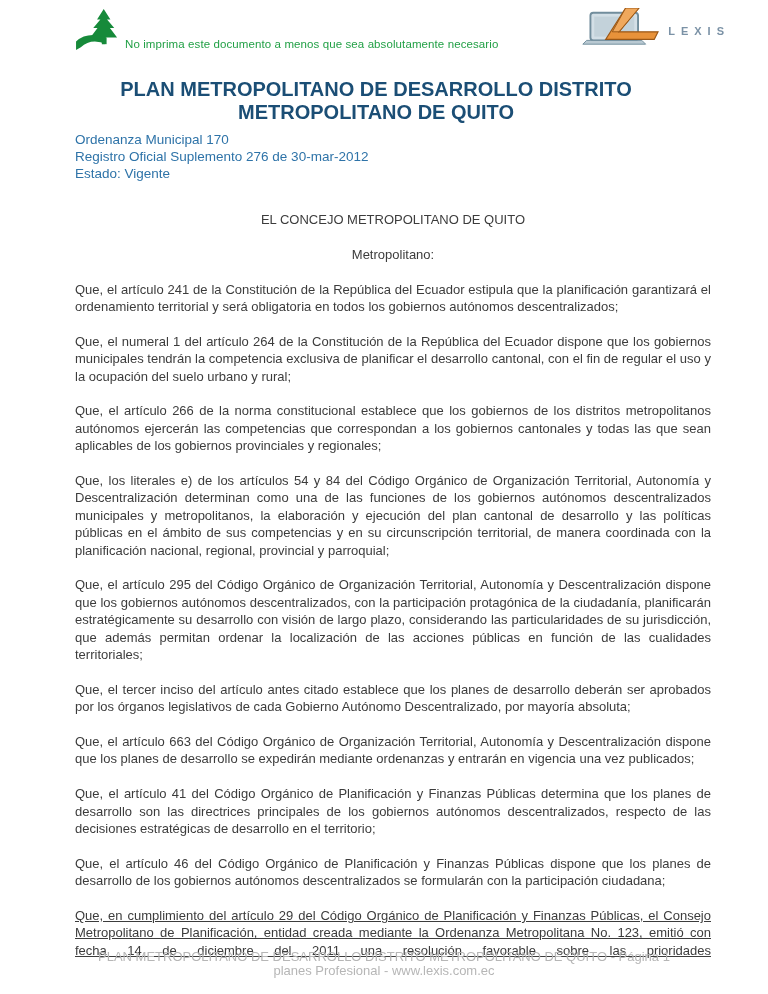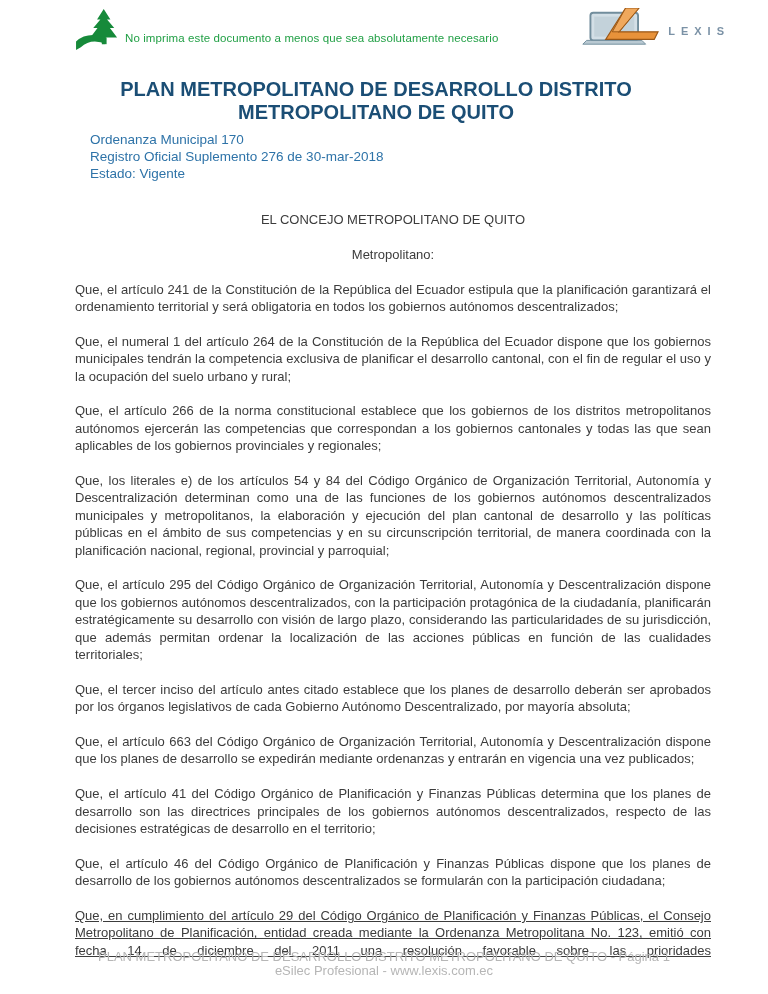--- a/index.html
+++ b/index.html
@@ -8,21 +8,21 @@
     width:768px;height:994px;
     background:#ffffff;
     font-family:"Liberation Sans", sans-serif;
     overflow:hidden;
   }
   
   .header{
     position:absolute;top:8px;left:75px;right:30px;
     display:flex;align-items:flex-start;justify-content:space-between;
   }
-  .eco{display:flex;align-items:center;}
+  .eco{display:flex;align-items:flex-end;}
   .eco svg{display:block;}
   .eco-text{
     margin-left:4px;margin-top:18px;
     font-size:11.5px;color:#22a046;letter-spacing:.1px;
   }
   .lexis{display:flex;flex-direction:row;align-items:center;margin-right:8px;}
   .lexis-word{
     font-size:11px;font-weight:bold;color:#7b92a6;
     letter-spacing:6px;margin-top:1px;text-indent:6px;
   }
@@ -30,21 +30,21 @@
   .title{
     position:absolute;top:78px;left:0;right:16px;
     text-align:center;
   }
   .title h1{
     margin:0 auto;max-width:612px;
     font-size:20px;line-height:23px;font-weight:bold;
     color:#1b4e75;
   }
   .meta{
-    position:absolute;top:131px;left:90px;
+    position:absolute;top:131px;left:75px;
     font-size:13.5px;line-height:17px;color:#2e73a8;
   }
   
   .body{
     position:absolute;top:211px;left:75px;width:636px;
     font-size:13px;line-height:17.4px;color:#3c3c3c;
   }
   .body p{margin:0 0 17.4px 0;text-align:justify;}
   .body p.plain{text-align:center;}
   .body p.cut{text-align-last:justify;text-decoration:underline;}
@@ -86,37 +86,37 @@
       <span class="lexis-word">LEXIS</span>
     </div>
   </div>
 
   <div class="title">
     <h1>PLAN METROPOLITANO DE DESARROLLO DISTRITO METROPOLITANO DE QUITO</h1>
   </div>
 
   <div class="meta">
     <div>Ordenanza Municipal 170</div>
-    <div>Registro Oficial Suplemento 276 de 30-mar-2018</div>
+    <div>Registro Oficial Suplemento 276 de 30-mar-2012</div>
     <div>Estado: Vigente</div>
   </div>
 
   <div class="body">
     <p class="plain">EL CONCEJO METROPOLITANO DE QUITO</p>
     <p class="plain">Metropolitano:</p>
     <p>Que, el artículo 241 de la Constitución de la República del Ecuador estipula que la planificación garantizará el ordenamiento territorial y será obligatoria en todos los gobiernos autónomos descentralizados;</p>
     <p>Que, el numeral 1 del artículo 264 de la Constitución de la República del Ecuador dispone que los gobiernos municipales tendrán la competencia exclusiva de planificar el desarrollo cantonal, con el fin de regular el uso y la ocupación del suelo urbano y rural;</p>
     <p>Que, el artículo 266 de la norma constitucional establece que los gobiernos de los distritos metropolitanos autónomos ejercerán las competencias que correspondan a los gobiernos cantonales y todas las que sean aplicables de los gobiernos provinciales y regionales;</p>
     <p>Que, los literales e) de los artículos 54 y 84 del Código Orgánico de Organización Territorial, Autonomía y Descentralización determinan como una de las funciones de los gobiernos autónomos descentralizados municipales y metropolitanos, la elaboración y ejecución del plan cantonal de desarrollo y las políticas públicas en el ámbito de sus competencias y en su circunscripción territorial, de manera coordinada con la planificación nacional, regional, provincial y parroquial;</p>
     <p>Que, el artículo 295 del Código Orgánico de Organización Territorial, Autonomía y Descentralización dispone que los gobiernos autónomos descentralizados, con la participación protagónica de la ciudadanía, planificarán estratégicamente su desarrollo con visión de largo plazo, considerando las particularidades de su jurisdicción, que además permitan ordenar la localización de las acciones públicas en función de las cualidades territoriales;</p>
     <p>Que, el tercer inciso del artículo antes citado establece que los planes de desarrollo deberán ser aprobados por los órganos legislativos de cada Gobierno Autónomo Descentralizado, por mayoría absoluta;</p>
     <p>Que, el artículo 663 del Código Orgánico de Organización Territorial, Autonomía y Descentralización dispone que los planes de desarrollo se expedirán mediante ordenanzas y entrarán en vigencia una vez publicados;</p>
     <p>Que, el artículo 41 del Código Orgánico de Planificación y Finanzas Públicas determina que los planes de desarrollo son las directrices principales de los gobiernos autónomos descentralizados, respecto de las decisiones estratégicas de desarrollo en el territorio;</p>
     <p>Que, el artículo 46 del Código Orgánico de Planificación y Finanzas Públicas dispone que los planes de desarrollo de los gobiernos autónomos descentralizados se formularán con la participación ciudadana;</p>
     <p class="cut">Que, en cumplimiento del artículo 29 del Código Orgánico de Planificación y Finanzas Públicas, el Consejo Metropolitano de Planificación, entidad creada mediante la Ordenanza Metropolitana No. 123, emitió con fecha 14 de diciembre del 2011 una resolución favorable sobre las prioridades</p>
   </div>
 
   <div class="footer">
     <div>PLAN METROPOLITANO DE DESARROLLO DISTRITO METROPOLITANO DE QUITO  - Página 1</div>
-    <div>eSilec Profesional - www.lexis.com.ec</div>
+    <div>planes Profesional - www.lexis.com.ec</div>
   </div>
 
 </div>
 
 </body></html>

